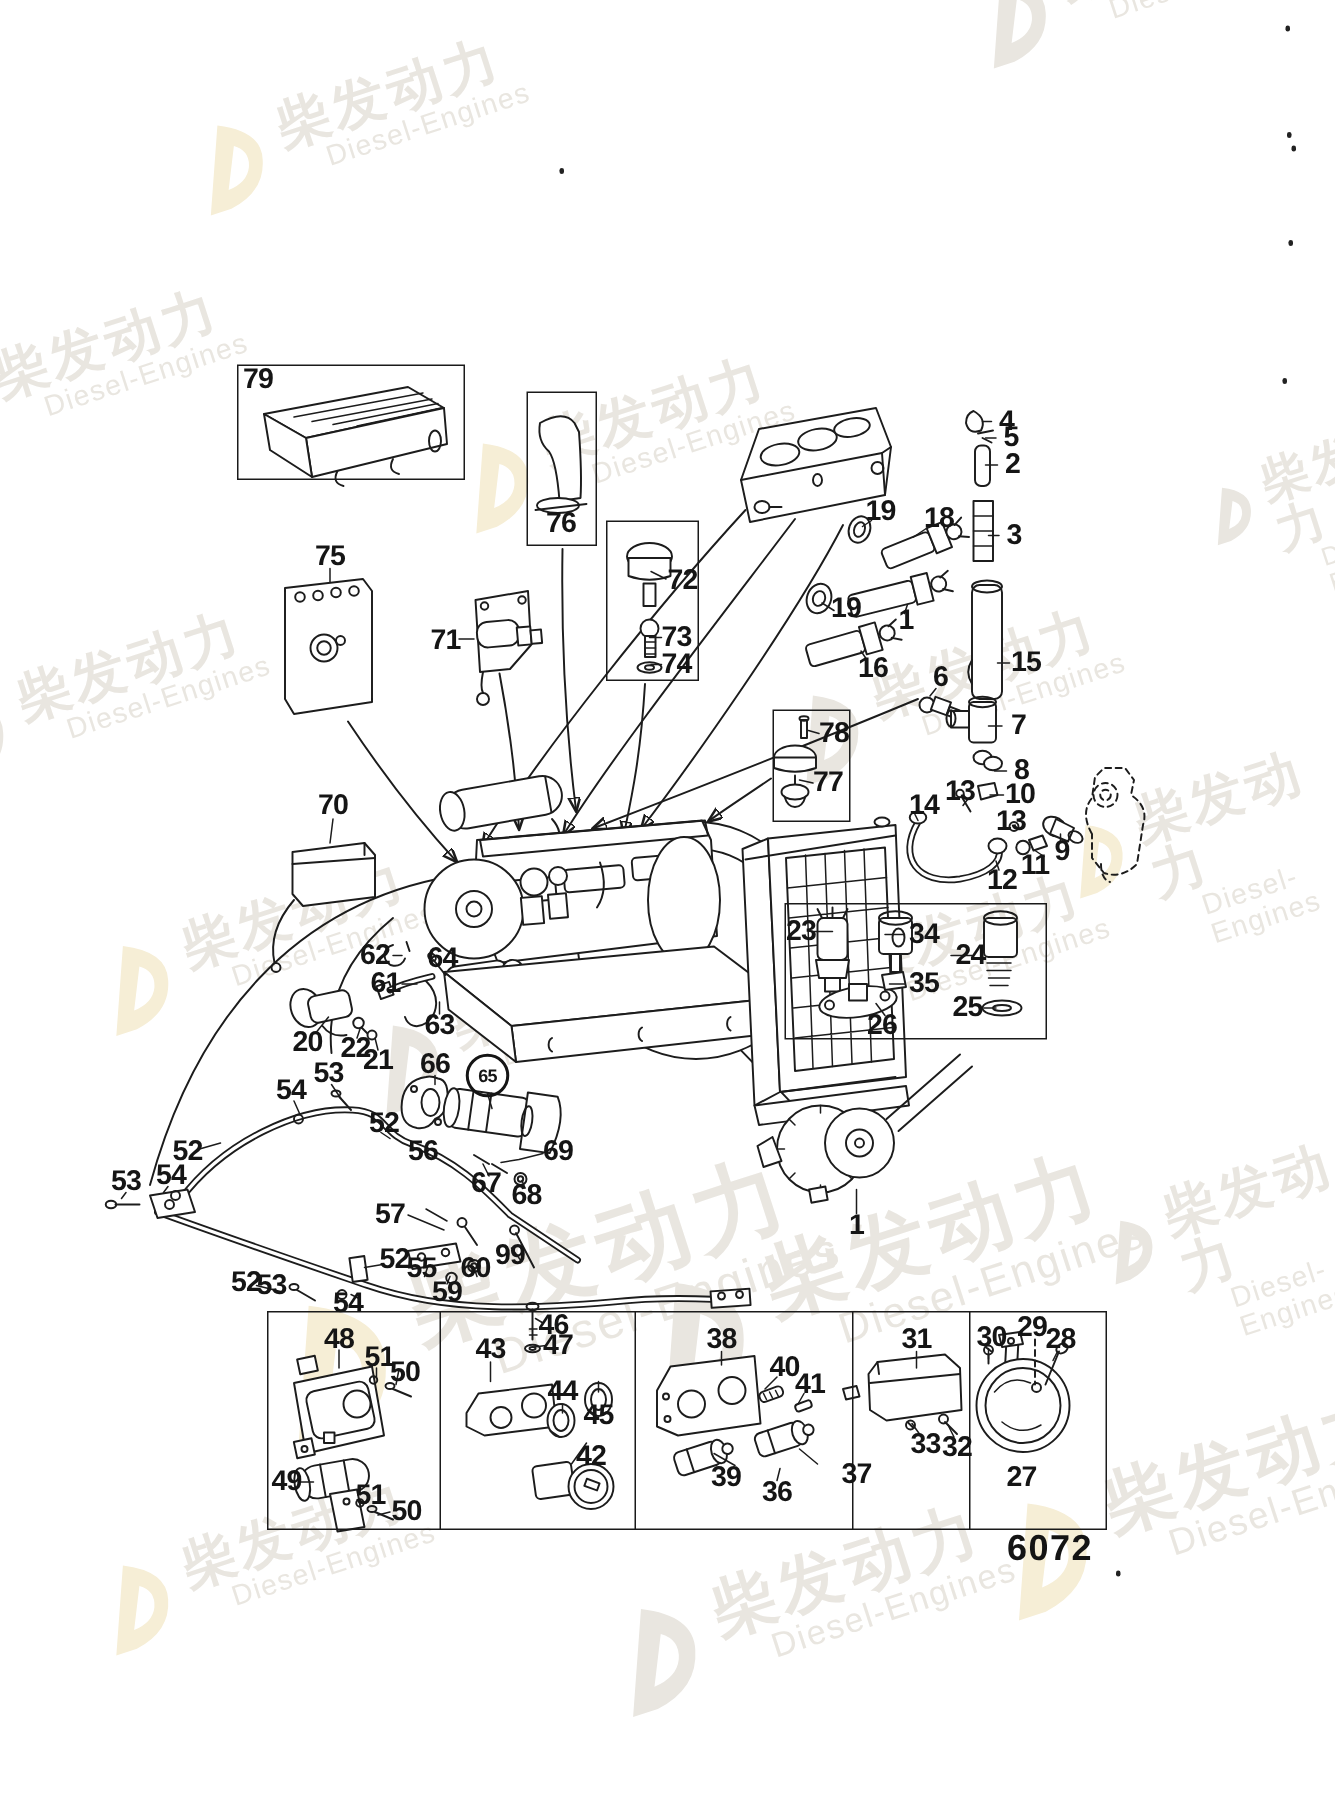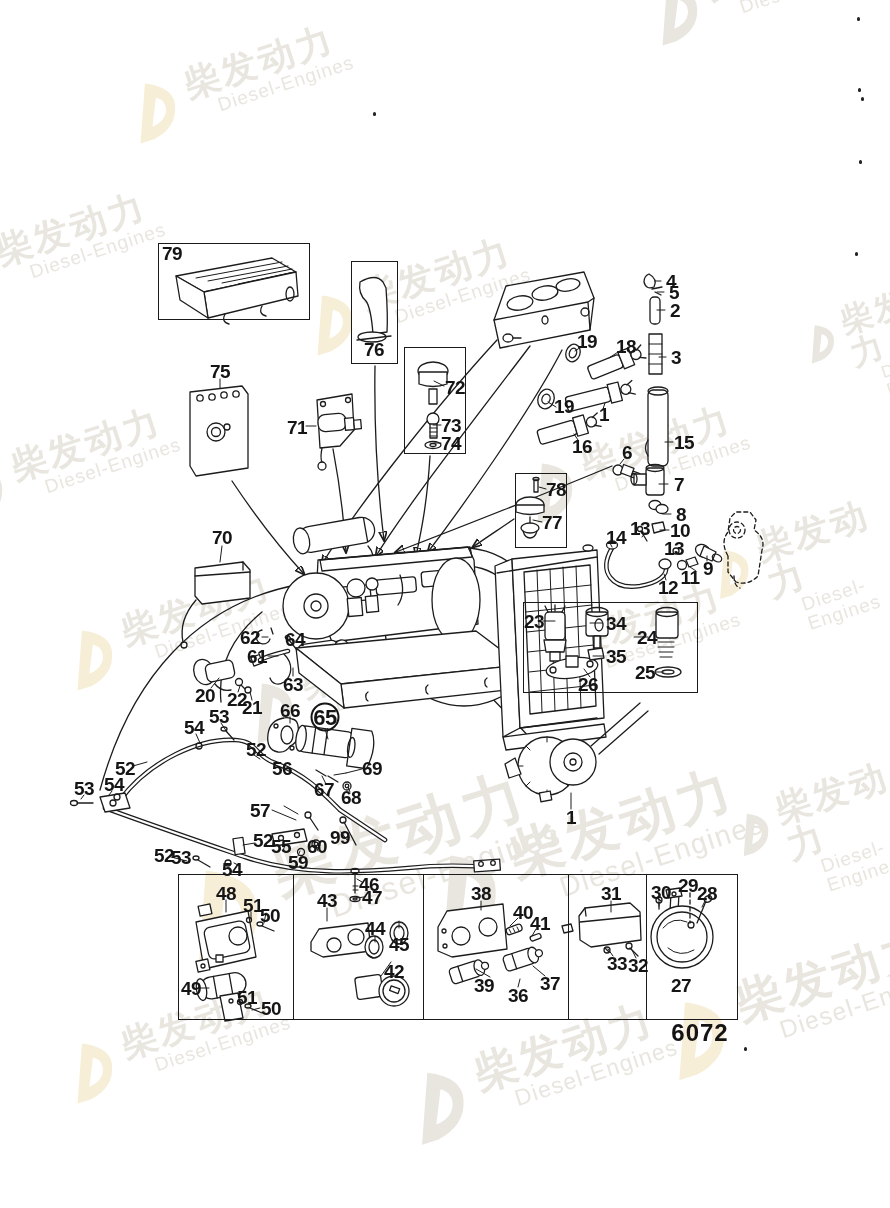--- a/index.html
+++ b/index.html
@@ -8,21 +8,21 @@
   
   .wm{position:absolute;display:flex;gap:8px;align-items:flex-start;transform-origin:0 0;
       pointer-events:none;user-select:none;}
   .wm .wm-text{display:flex;flex-direction:column;}
   .wm .cjk{font-size:36px;font-weight:bold;letter-spacing:3px;line-height:1.05;color:var(--wmc);}
   .wm .lat{font-size:19px;letter-spacing:1px;line-height:1.1;color:var(--wmc);padding-left:26px;}
   
   .plabel{position:absolute;transform:translate(-50%,-50%);font-size:19px;font-weight:bold;
           color:#151515;letter-spacing:-0.5px;white-space:nowrap;line-height:1;}
   .plabel.circled{border:2px solid #151515;border-radius:50%;width:25px;height:25px;
-          display:flex;align-items:center;justify-content:center;font-size:22px;}
+          display:flex;align-items:center;justify-content:center;font-size:12px;}
   
   .gbox{position:absolute;border:1.8px solid #1a1a1a;box-sizing:border-box;}
   .vline{position:absolute;border-left:1.8px solid #1a1a1a;width:0;}
   .speck{position:absolute;width:3px;height:4px;background:#222;border-radius:2px;}
   .figure-code{position:absolute;font-size:24px;font-weight:bold;color:#141414;
           transform:translate(-50%,0);letter-spacing:1px;}
   
   svg.art{position:absolute;left:0;top:0;}
   svg.art *{stroke:#1c1c1c;stroke-width:1.3;fill:none;stroke-linecap:round;stroke-linejoin:round;}
   svg.art .fw{fill:#ffffff;}
@@ -702,21 +702,21 @@
       <span class="plabel" style="left: 369px; top: 884px;">46</span>
       <span class="plabel" style="left: 372px; top: 897px;">47</span>
       <span class="plabel" style="left: 375px; top: 928px;">44</span>
       <span class="plabel" style="left: 399px; top: 914px; margin-top: 30px;">45</span>
       <span class="plabel" style="left: 394px; top: 971px;">42</span>
       <span class="plabel" style="left: 481px; top: 893px;">38</span>
       <span class="plabel" style="left: 523px; top: 912px;">40</span>
       <span class="plabel" style="left: 540px; top: 923px;">41</span>
       <span class="plabel" style="left: 484px; top: 985px;">39</span>
       <span class="plabel" style="left: 518px; top: 995px;">36</span>
-      <span class="plabel" style="left: 550px; top: 983px;">37</span>
+      <span class="plabel" style="left: 571px; top: 983px;">37</span>
       <span class="plabel" style="left: 611px; top: 893px;">31</span>
       <span class="plabel" style="left: 617px; top: 963px;">33</span>
       <span class="plabel" style="left: 638px; top: 965px;">32</span>
       <span class="plabel" style="left: 661px; top: 892px;">30</span>
       <span class="plabel" style="left: 688px; top: 885px;">29</span>
       <span class="plabel" style="left: 707px; top: 893px;">28</span>
       <span class="plabel" style="left: 681px; top: 985px;">27</span>
       <div class="speck" style="left: 857px; top: 17px;"></div>
       <div class="speck" style="left: 858px; top: 88px;"></div>
       <div class="speck" style="left: 861px; top: 97px;"></div>

